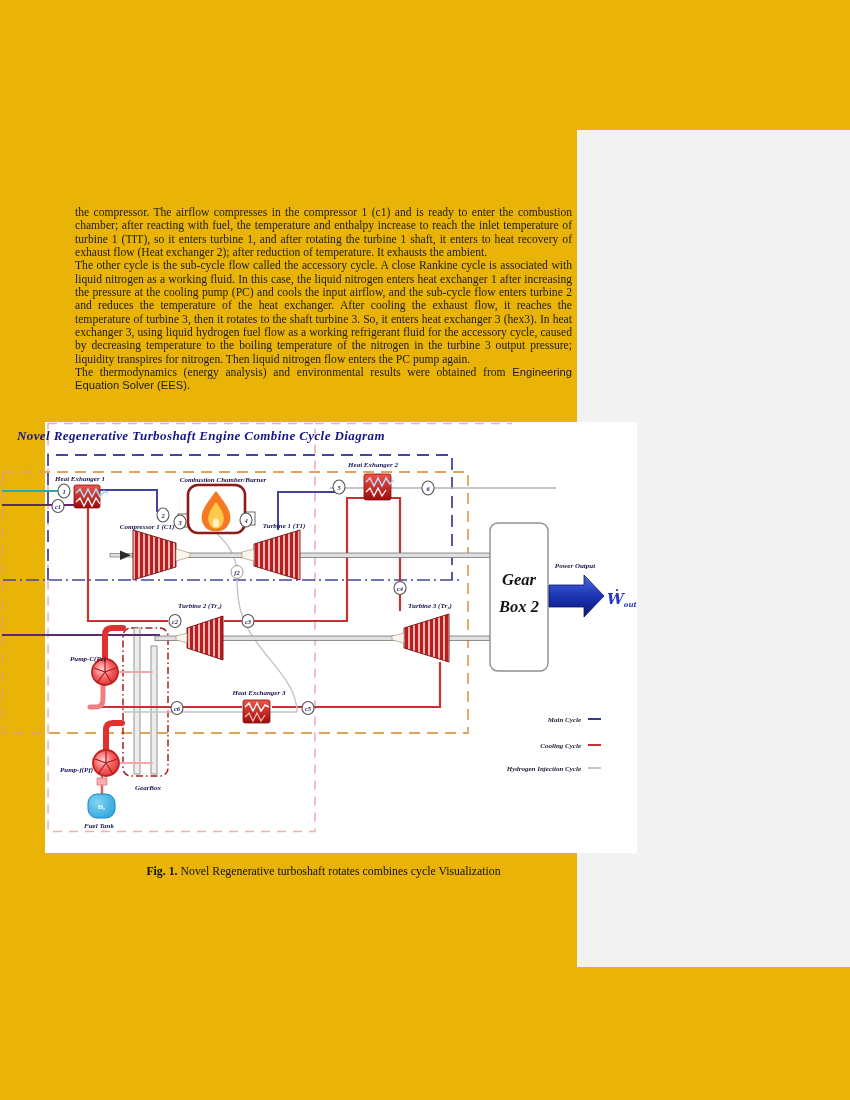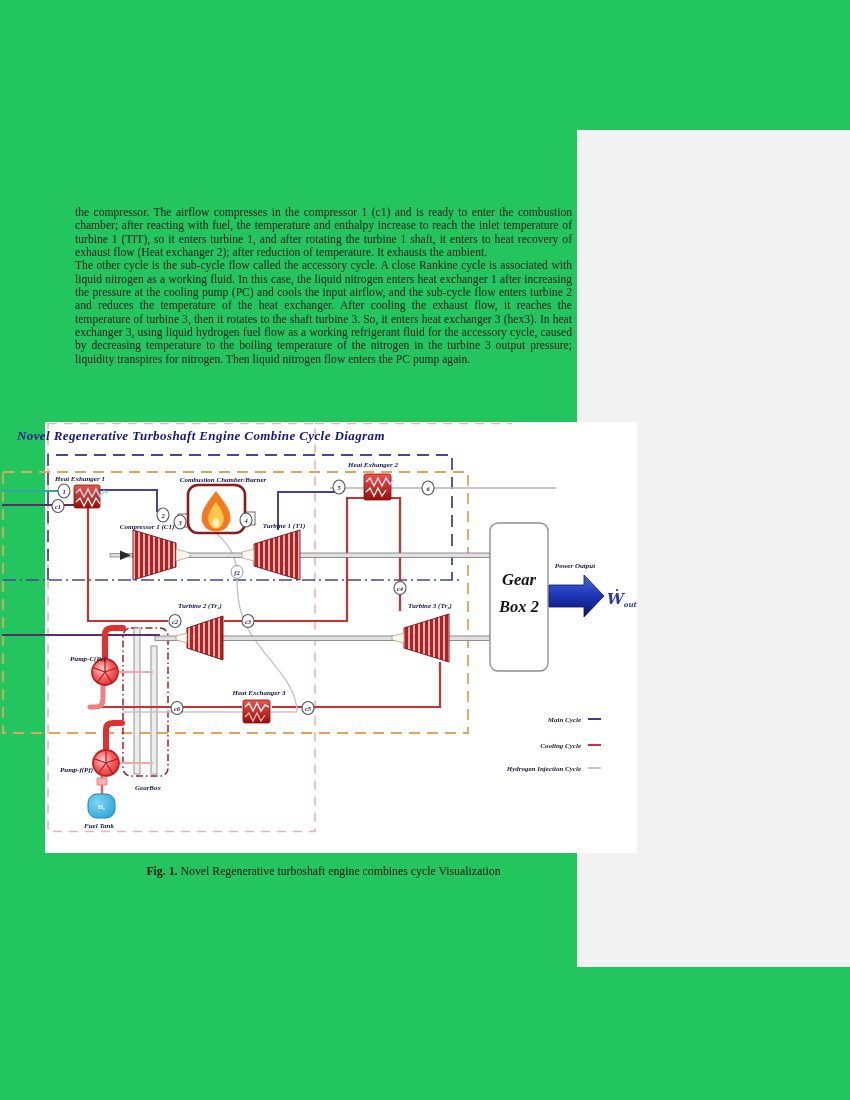--- a/index.html
+++ b/index.html
@@ -1,16 +1,16 @@
 <!DOCTYPE html>
 <html><head>
 <meta charset="utf-8">
 <style>
   html,body{margin:0;padding:0;background:#fff;}
-  .page{position:relative;width:850px;height:1100px;background:#22c55e;overflow:hidden;
+  .page{position:relative;width:850px;height:1100px;background:#eab308;overflow:hidden;
         font-family:"Liberation Serif",serif;}
   .gray-panel{position:absolute;left:577px;top:130px;width:273px;height:837px;background:#f2f2f2;}
   .body-text{position:absolute;left:75px;top:206px;width:497px;font-size:11.6px;
              line-height:13.35px;color:#1c1c1c;}
   .body-text p{margin:0;text-align:justify;}
   .body-text .sans{font-family:"Liberation Sans",sans-serif;font-size:11.2px;}
   .figure-svg{position:absolute;left:0;top:422px;}
   .caption{position:absolute;left:75px;top:864px;width:497px;text-align:center;
            font-size:11.8px;color:#111;}
   .caption b{font-weight:bold;}
@@ -28,20 +28,21 @@
 </head>
 <body>
 
 <div class="page">
 
   <div class="gray-panel"></div>
 
   <div class="body-text">
     <p>the compressor. The airflow compresses in the compressor 1 (c1) and is ready to enter the combustion chamber; after reacting with fuel, the temperature and enthalpy increase to reach the inlet temperature of turbine 1 (TIT), so it enters turbine 1, and after rotating the turbine 1 shaft, it enters to heat recovery of exhaust flow (Heat exchanger 2); after reduction of temperature. It exhausts the ambient.</p>
     <p>The other cycle is the sub-cycle flow called the accessory cycle. A close Rankine cycle is associated with liquid nitrogen as a working fluid. In this case, the liquid nitrogen enters heat exchanger 1 after increasing the pressure at the cooling pump (PC) and cools the input airflow, and the sub-cycle flow enters turbine 2 and reduces the temperature of the heat exchanger. After cooling the exhaust flow, it reaches the temperature of turbine 3, then it rotates to the shaft turbine 3. So, it enters heat exchanger 3 (hex3). In heat exchanger 3, using liquid hydrogen fuel flow as a working refrigerant fluid for the accessory cycle, caused by decreasing temperature to the boiling temperature of the nitrogen in the turbine 3 output pressure; liquidity transpires for nitrogen. Then liquid nitrogen flow enters the PC pump again.</p>
+    <p><span>The thermodynamics (energy analysis) and environmental results were obtained from </span><span class="sans">Engineering Equation Solver (EES).</span></p>
   </div>
 
   <svg class="figure-svg" width="637" height="431" viewBox="0 0 637 431">
     <defs>
       <linearGradient id="g-hx" x1="0" y1="0" x2="0" y2="1">
         <stop offset="0" stop-color="#ef5548"></stop>
           <stop offset="1" stop-color="#9c0b0b"></stop>
       </linearGradient>
       <radialGradient id="g-pump" cx="0.4" cy="0.4" r="0.8">
         <stop offset="0" stop-color="#ffd9d9"></stop>
@@ -253,15 +254,15 @@
       <text x="200" y="186" text-anchor="middle" class="comp-label">Turbine 2 (Tr₂)</text>
       <text x="430" y="186" text-anchor="middle" class="comp-label">Turbine 3 (Tr₃)</text>
       <text x="259" y="273" text-anchor="middle" class="comp-label">Heat Exchanger 3</text>
       <text x="70" y="239" class="comp-label">Pump-C(Pc)</text>
       <text x="60" y="350" class="comp-label">Pump-f(Pf)</text>
       <text x="148" y="368" text-anchor="middle" class="comp-label">GearBox</text>
       <text x="99" y="406" text-anchor="middle" class="comp-label">Fuel Tank</text>
     </g>
   </svg>
 
-  <div class="caption"><b>Fig. 1.</b><span> Novel Regenerative turboshaft engine combines cycle Visualization</span></div>
+  <div class="caption"><b>Fig. 1.</b><span> Novel Regenerative turboshaft rotates combines cycle Visualization</span></div>
 
 </div>
 
 </body></html>

